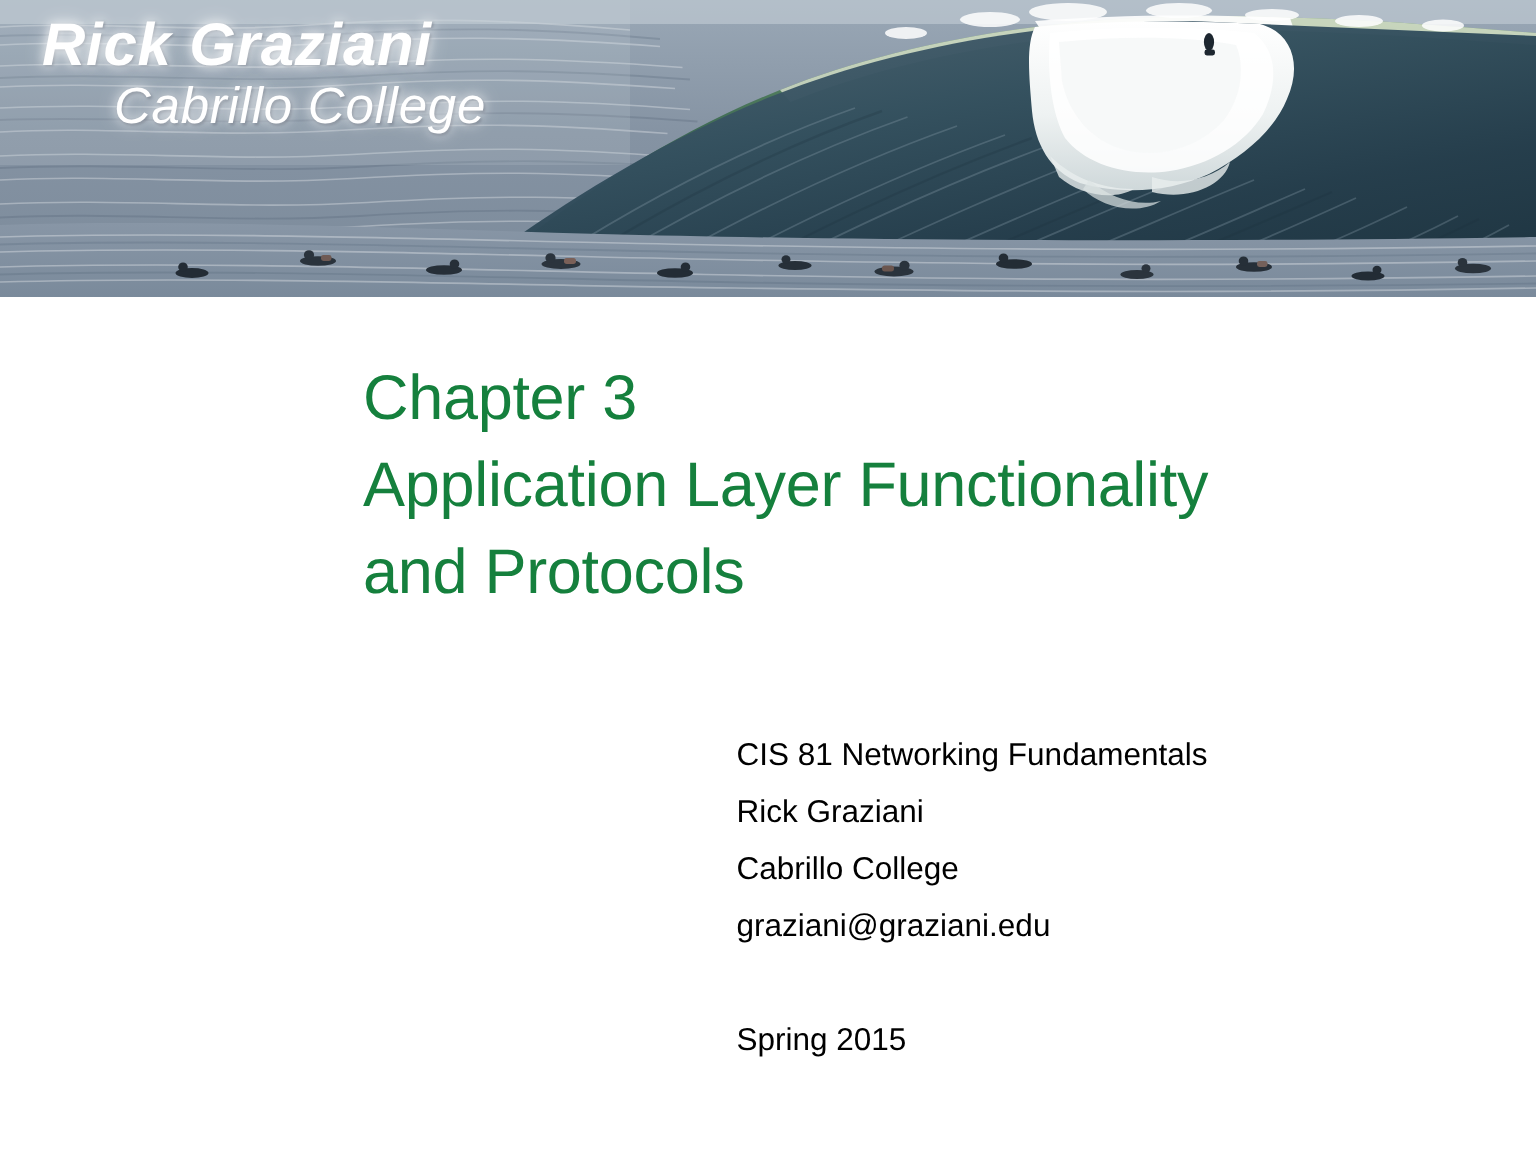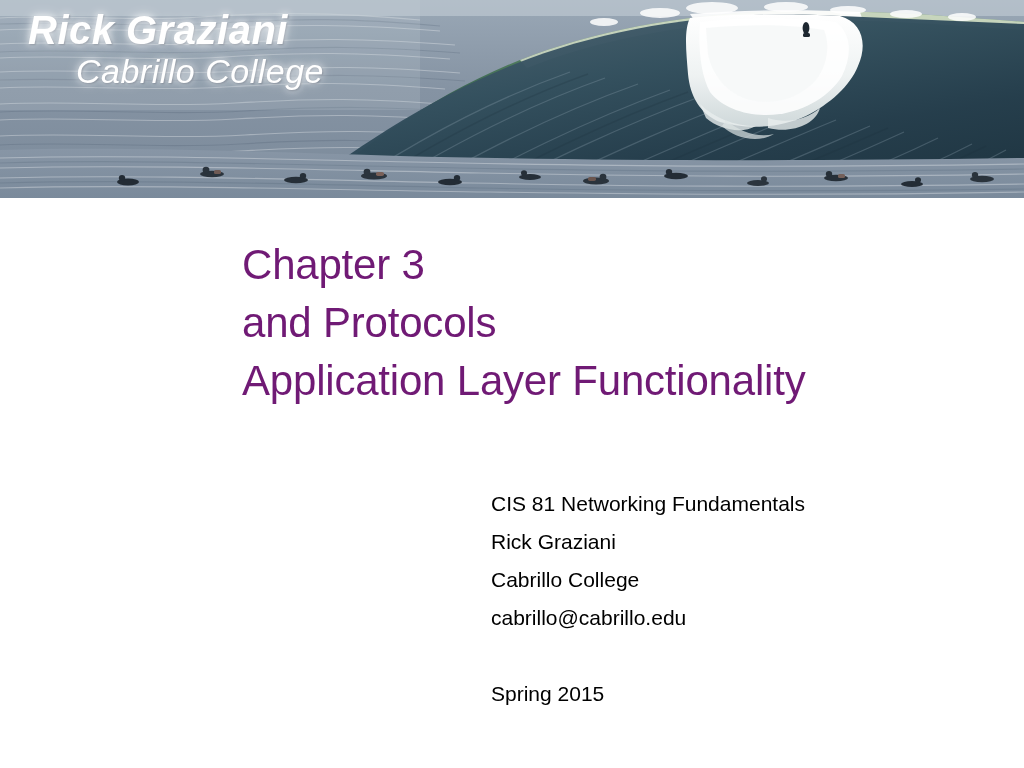--- a/index.html
+++ b/index.html
@@ -72,21 +72,21 @@
 
   
   #title-block {
     position: absolute;
     left: 242px;
     top: 236px;
     width: 760px;
   }
 
   .title-line {
-    color: #701a75;
+    color: #15803d;
     font-family: "Liberation Sans", sans-serif;
     font-size: 42px;
     font-weight: normal;
     line-height: 58px;
     letter-spacing: -0.2px;
     white-space: nowrap;
   }
 
   
   #subtitle-block {
@@ -325,26 +325,26 @@
     </svg>
   </div>
 
   <div id="banner-text">
     <div class="banner-line" id="banner-name">Rick Graziani</div>
     <div class="banner-line" id="banner-org">Cabrillo College</div>
   </div>
 
   <div id="title-block">
     <div class="title-line">Chapter 3</div>
+    <div class="title-line">Application Layer Functionality</div>
     <div class="title-line">and Protocols</div>
-    <div class="title-line">Application Layer Functionality</div>
   </div>
 
   <div id="subtitle-block">
     <div class="subtitle-line">CIS 81 Networking Fundamentals</div>
     <div class="subtitle-line">Rick Graziani</div>
     <div class="subtitle-line">Cabrillo College</div>
-    <div class="subtitle-line">cabrillo@cabrillo.edu</div>
+    <div class="subtitle-line">graziani@graziani.edu</div>
     <div class="subtitle-line spacer"></div>
     <div class="subtitle-line">Spring 2015</div>
   </div>
 
 </div>
 
 </body></html>

